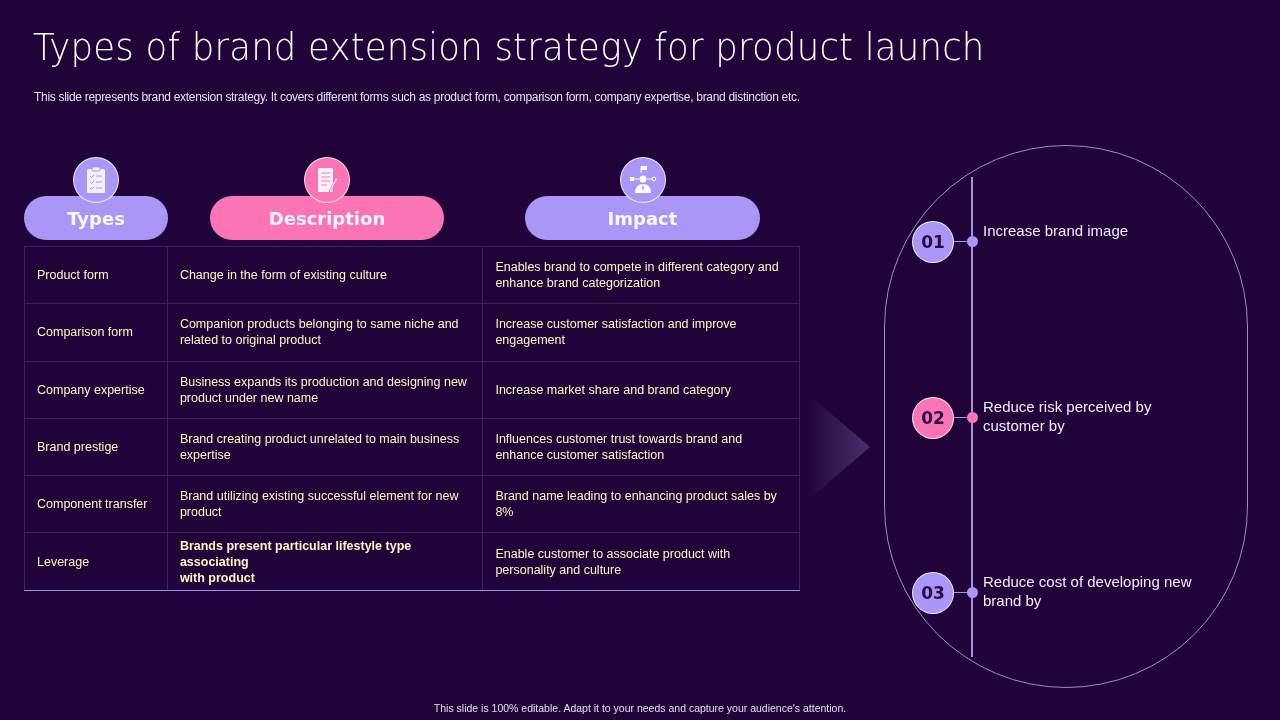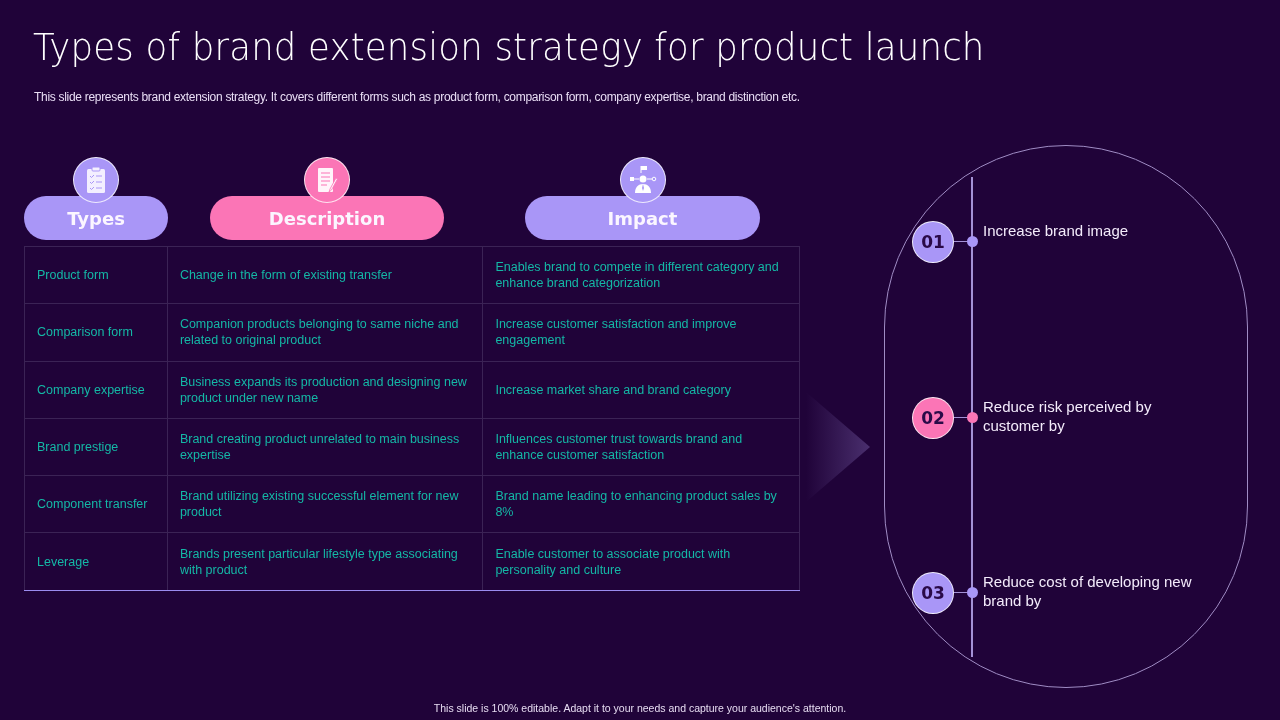--- a/index.html
+++ b/index.html
@@ -41,21 +41,21 @@
     display: flex; align-items: center; justify-content: center;
     z-index: 2;
   }
   .icon-types { left: 73px; background: #a996f7; }
   .icon-desc { left: 304px; background: #fb75b6; }
   .icon-impact { left: 620px; background: #a996f7; }
 
   table.strategy {
     position: absolute; left: 24px; top: 246px;
     width: 776px; border-collapse: collapse;
-    font-size: 12.5px; color: #14b8a6;
+    font-size: 12.5px; color: #fef9c3;
   }
   table.strategy td {
     border: 1px solid #3b2355;
     vertical-align: middle;
     line-height: 16px;
     padding: 0 12px;
     height: 57.3px;
   }
   table.strategy td.c1 { width: 143px; }
   table.strategy td.c2 { width: 316px; }
@@ -138,21 +138,21 @@
 </div>
 
 <div class="header-pill pill-types">Types</div>
 <div class="header-pill pill-desc">Description</div>
 <div class="header-pill pill-impact">Impact</div>
 
 <table class="strategy">
   <tbody>
     <tr>
       <td class="c1">Product form</td>
-      <td class="c2">Change  in the form of existing transfer</td>
+      <td class="c2">Change  in the form of existing culture</td>
       <td class="c3">Enables brand to compete in different  category and enhance brand categorization</td>
     </tr>
     <tr>
       <td class="c1">Comparison form</td>
       <td class="c2">Companion products belonging to same niche and related to original product</td>
       <td class="c3">Increase customer satisfaction and improve engagement</td>
     </tr>
     <tr>
       <td class="c1">Company expertise</td>
       <td class="c2">Business expands its production and designing new product under new name</td>
@@ -163,21 +163,21 @@
       <td class="c2">Brand creating product unrelated to main business expertise</td>
       <td class="c3">Influences customer trust towards brand and enhance customer satisfaction</td>
     </tr>
     <tr>
       <td class="c1">Component transfer</td>
       <td class="c2">Brand utilizing existing successful element for new product</td>
       <td class="c3">Brand name leading to enhancing product sales by 8%</td>
     </tr>
     <tr>
       <td class="c1">Leverage</td>
-      <td class="c2" style="white-space: pre-line;">Brands present particular lifestyle type associating
+      <td class="c2" style="white-space: pre-line; font-weight: bold;">Brands present particular lifestyle type associating
 with product</td>
       <td class="c3">Enable customer to associate product with personality and culture</td>
     </tr>
   </tbody>
 </table>
 
 <svg class="arrow-tri" viewBox="0 0 64 110">
   <defs>
     <linearGradient id="triGrad" x1="0" y1="0" x2="1" y2="0">
       <stop offset="0" stop-color="#200339"></stop>

